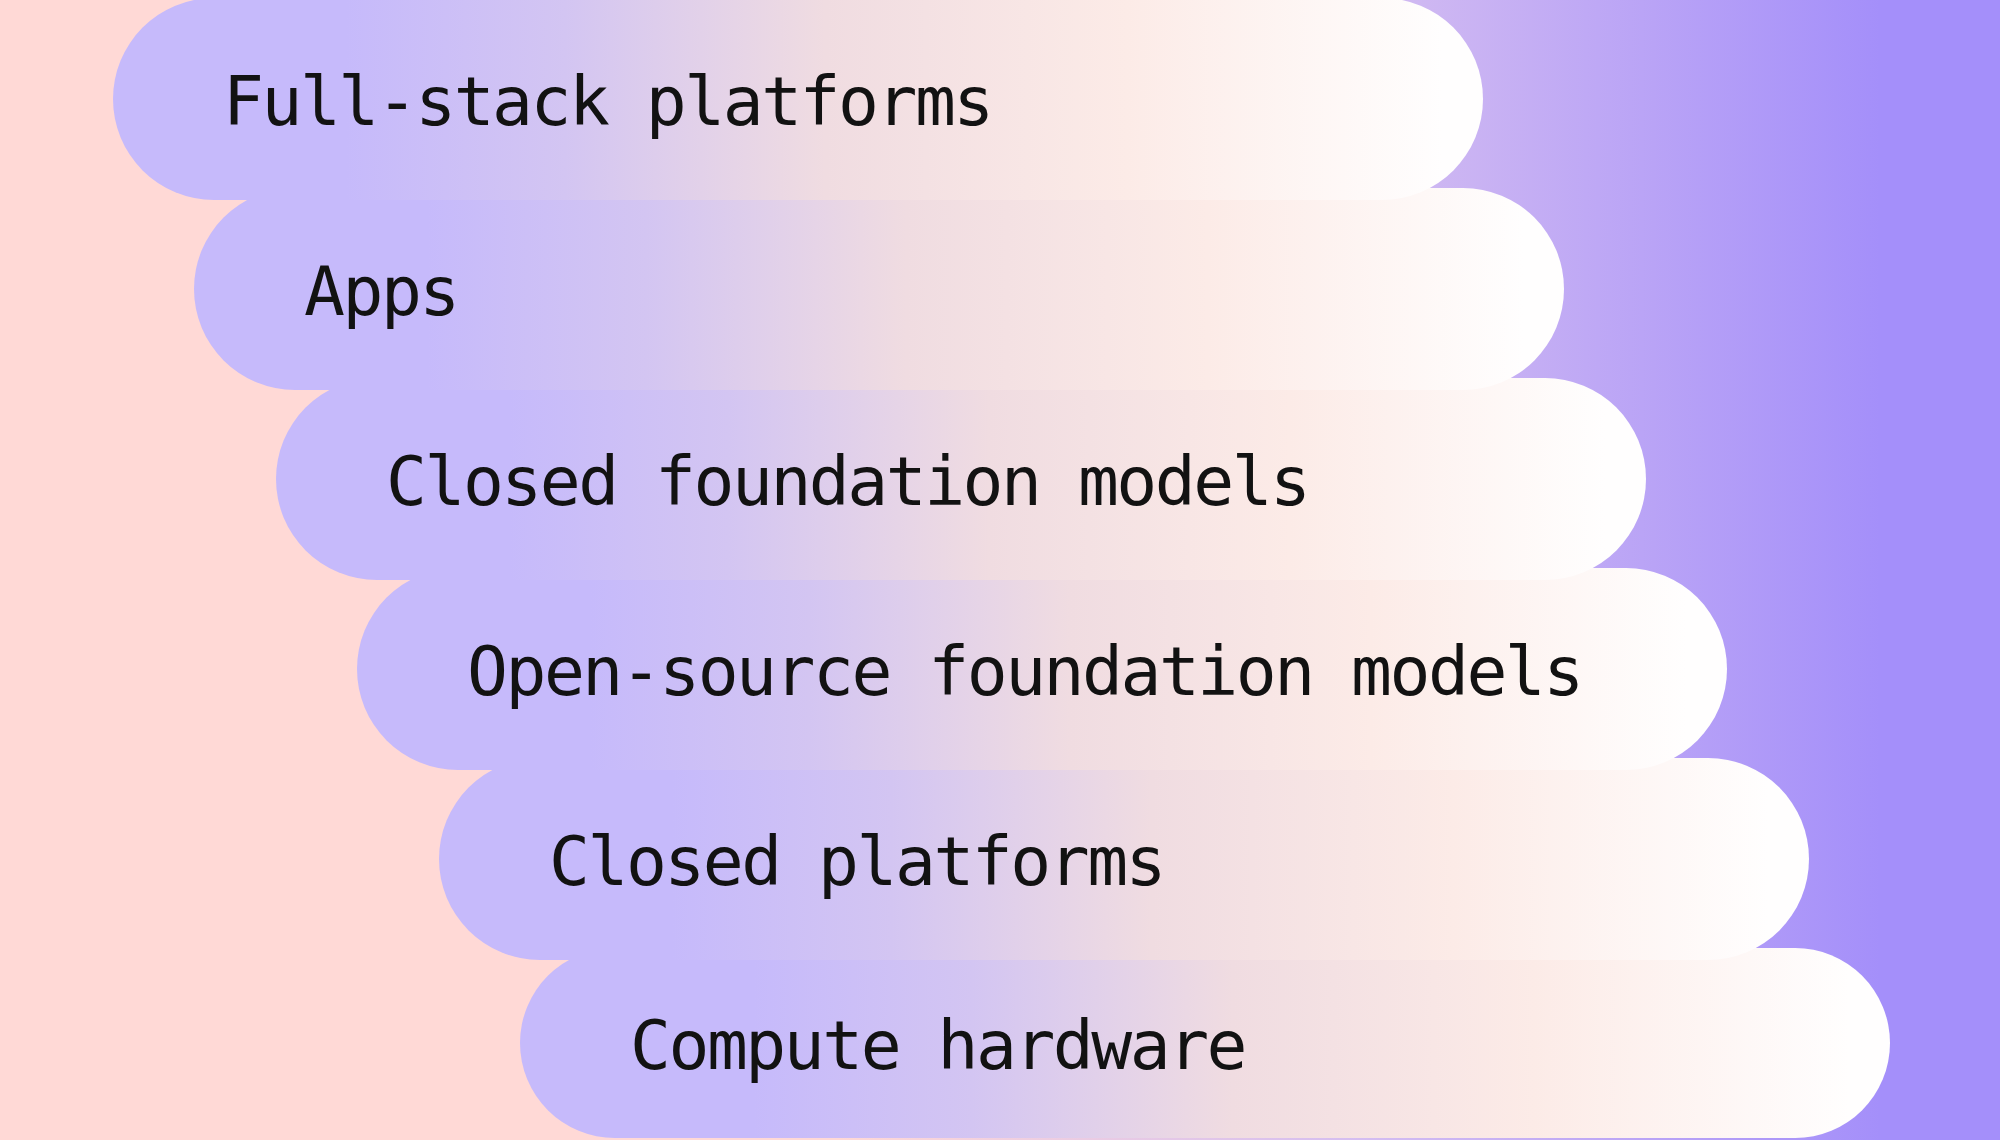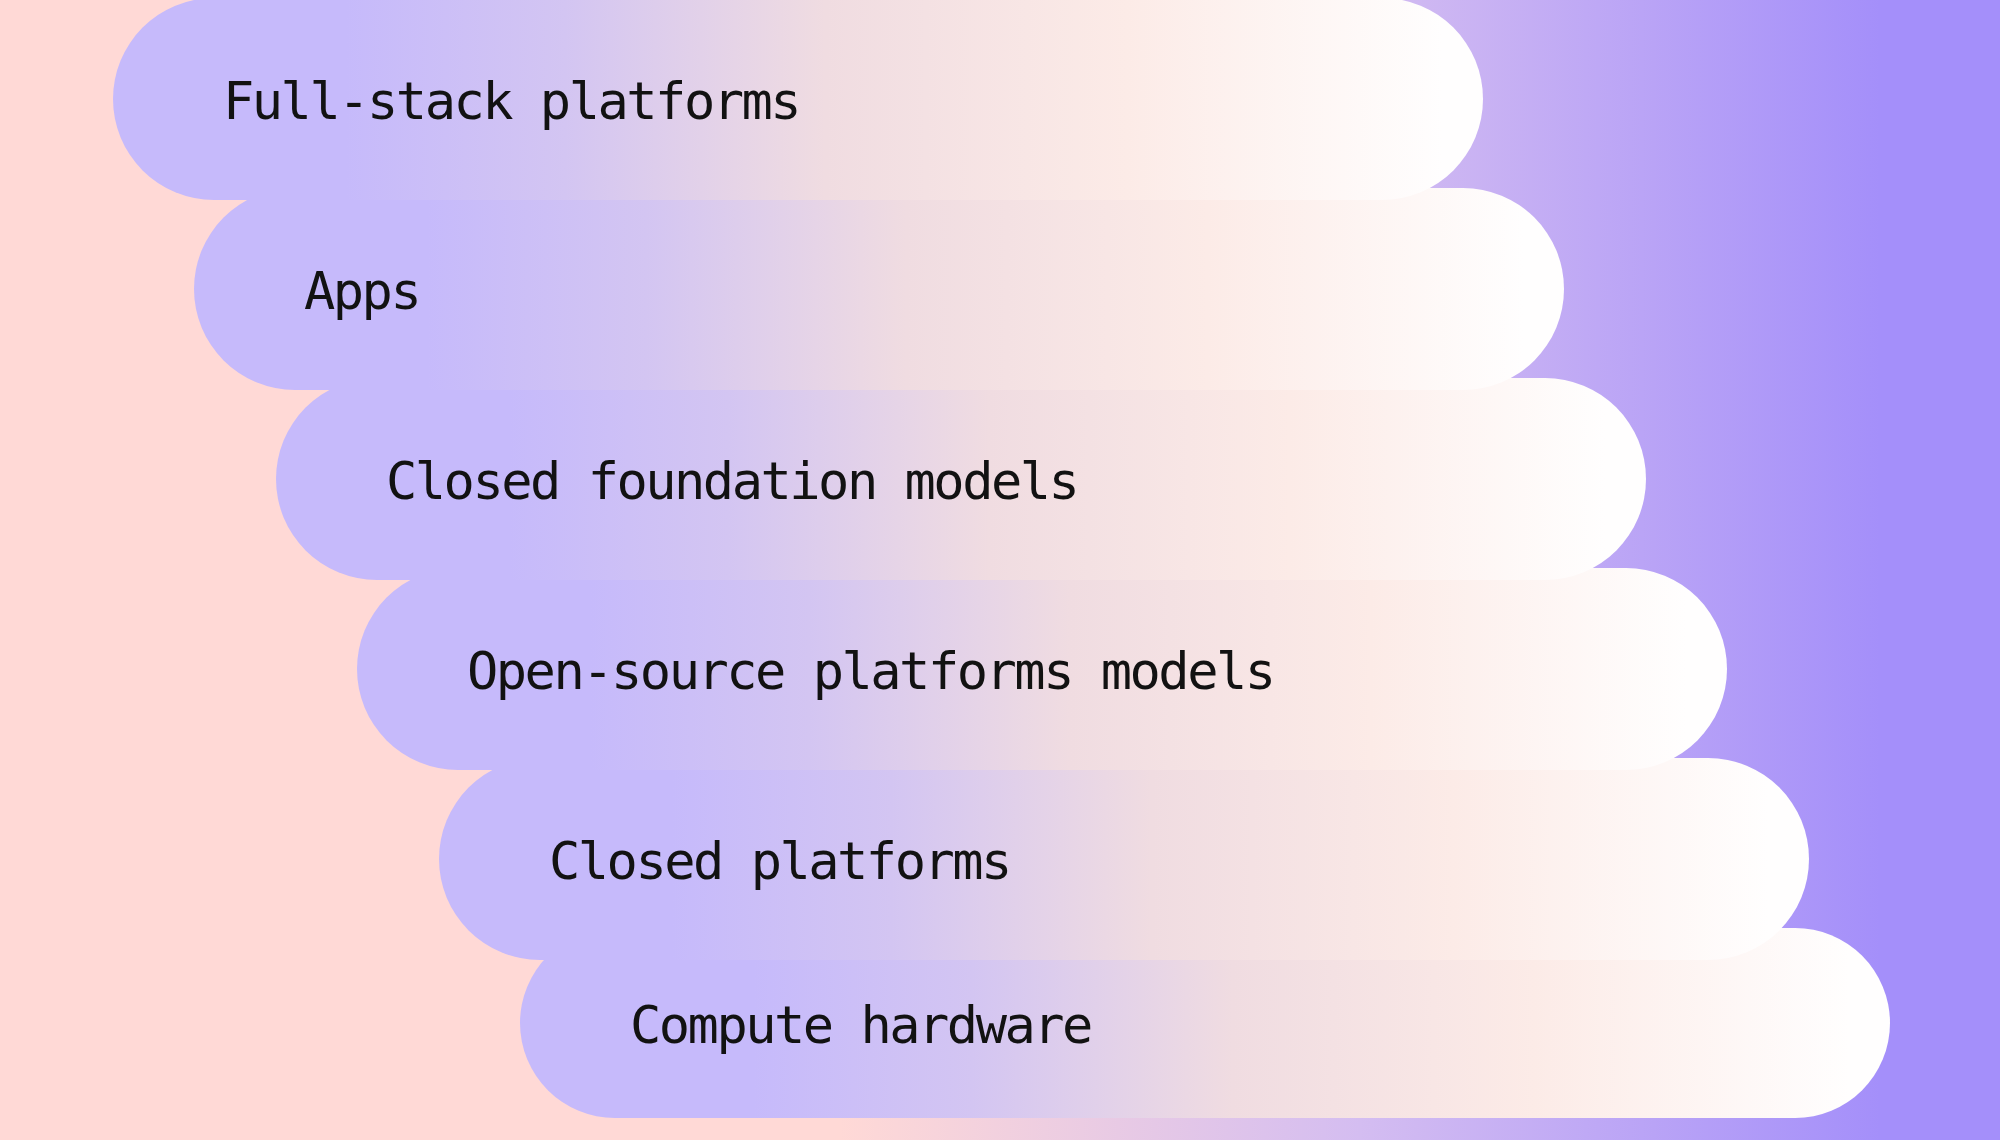--- a/index.html
+++ b/index.html
@@ -31,25 +31,25 @@
       var(--pill-mid3) 74%,
       var(--pill-white) 97%);
     display: flex;
     align-items: center;
   }
   .pill-0 { left: 113px; top:  -2px; z-index: 6; }
   .pill-1 { left: 194px; top: 188px; z-index: 5; text-align: center; }
   .pill-2 { left: 276px; top: 378px; z-index: 4; }
   .pill-3 { left: 357px; top: 568px; z-index: 3; }
   .pill-4 { left: 439px; top: 758px; z-index: 2; }
-  .pill-5 { left: 520px; top: 928px; z-index: 1; height: 190px; }
+  .pill-5 { left: 520px; top: 948px; z-index: 1; height: 190px; }
   .layer-label {
     padding-left: 110px;
     padding-top: 4px;
-    font-size: 52px;
+    font-size: 68px;
     letter-spacing: -2.5px;
     color: var(--text-color);
     white-space: pre;
   }
 </style>
 </head>
 <body>
 
 <div class="pill pill-0">
   <span class="layer-label">Full-stack platforms</span>
@@ -57,21 +57,21 @@
 
 <div class="pill pill-1">
   <span class="layer-label">Apps</span>
 </div>
 
 <div class="pill pill-2">
   <span class="layer-label">Closed foundation models</span>
 </div>
 
 <div class="pill pill-3">
-  <span class="layer-label">Open-source platforms models</span>
+  <span class="layer-label">Open-source foundation models</span>
 </div>
 
 <div class="pill pill-4">
   <span class="layer-label">Closed platforms</span>
 </div>
 
 <div class="pill pill-5">
   <span class="layer-label">Compute hardware</span>
 </div>
 

